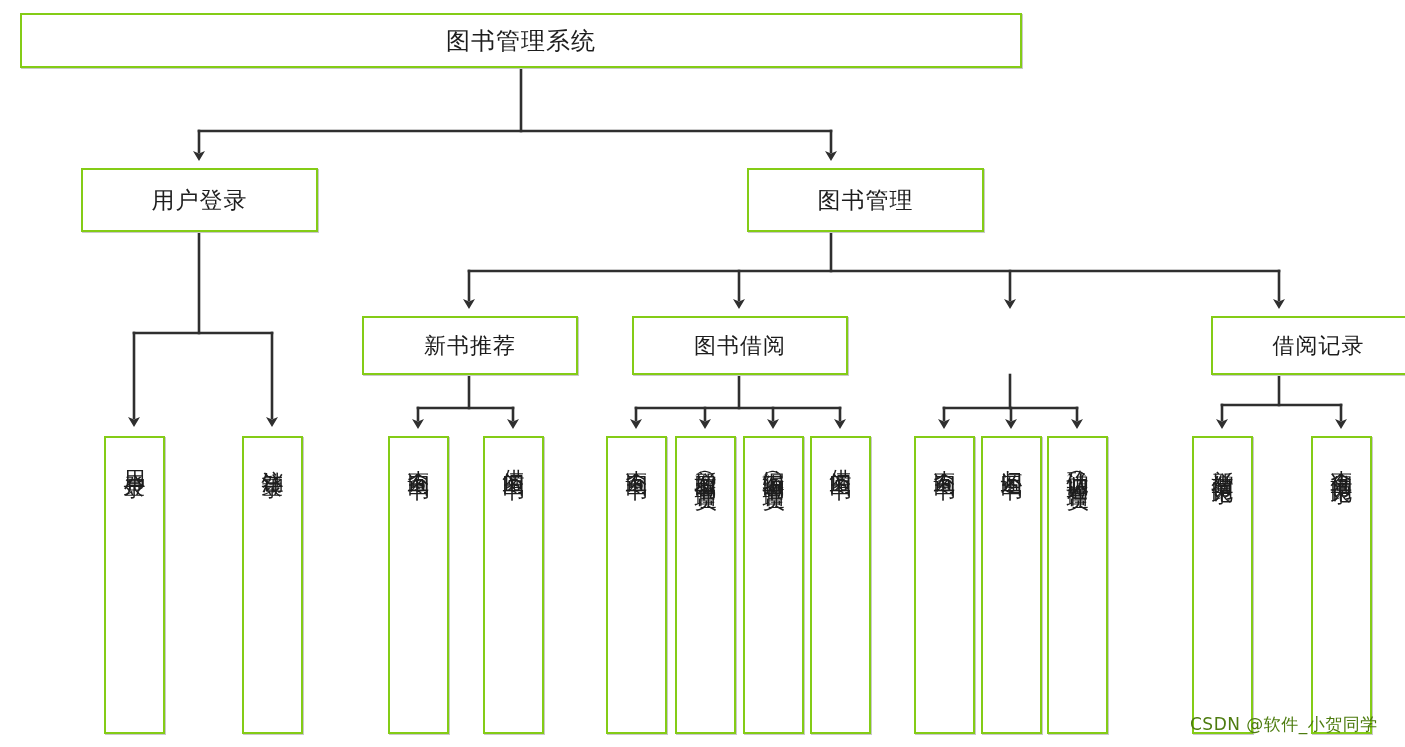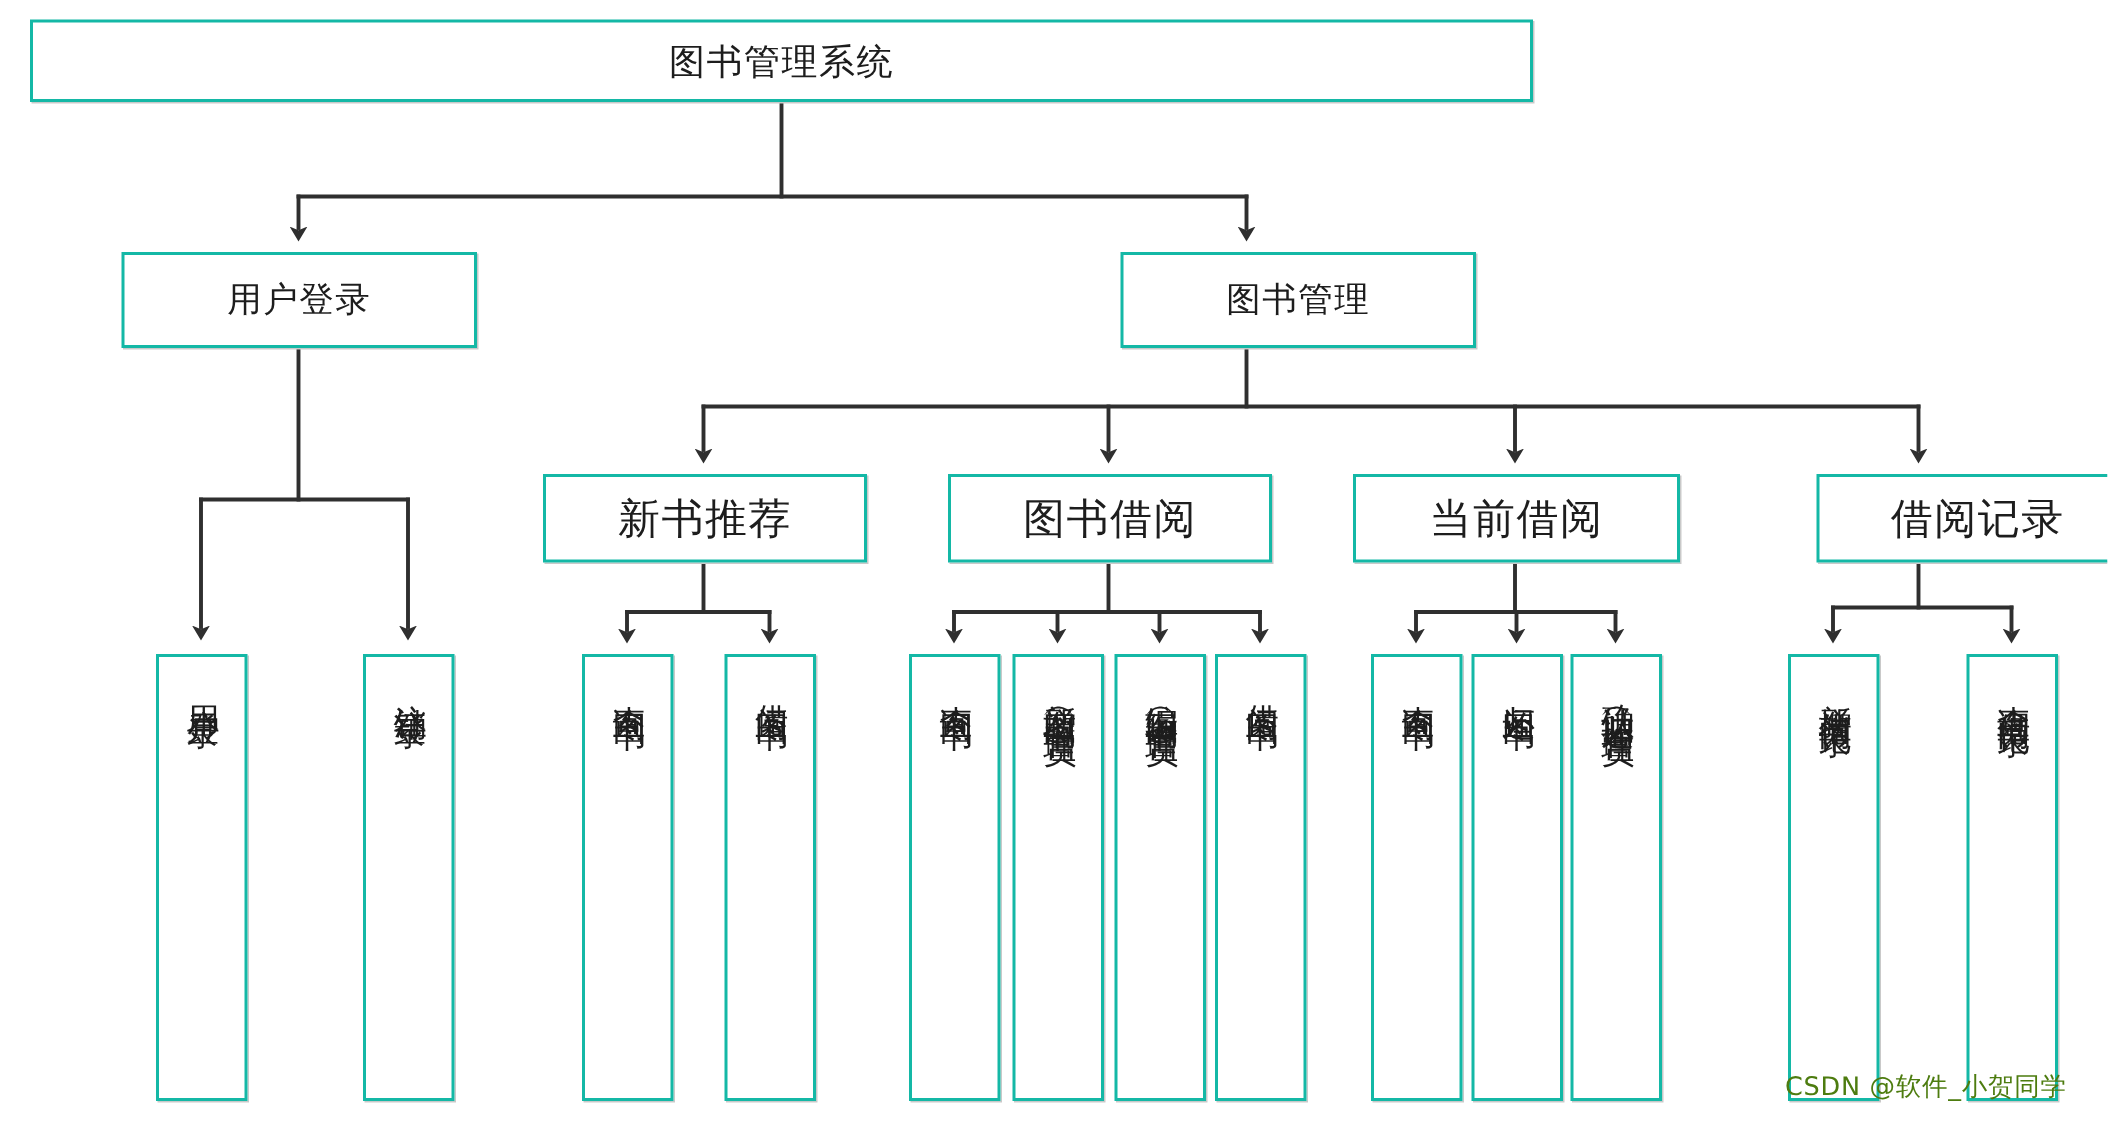--- a/index.html
+++ b/index.html
@@ -22,21 +22,21 @@
     position: absolute;
     left: 0;
     top: 0;
     width: 1405px;
     height: 747px;
     pointer-events: none;
   }
   .node {
     position: absolute;
     box-sizing: border-box;
-    border: 2px solid #14b8a6;
+    border: 2px solid #84cc16;
     background: #ffffff;
     display: flex;
     align-items: center;
     justify-content: center;
     color: #1d1d1d;
     letter-spacing: 1px;
   }
   .node.shadow {
     box-shadow: 1px 1px 0 0 #c9c9c9;
   }
@@ -45,21 +45,21 @@
     text-align: center;
     white-space: pre-line;
     line-height: 1.25;
   }
   
   .node.horiz .cap {
     writing-mode: horizontal-tb;
   }
   .node.root .cap { font-size: 24px; }
   .node.lvl2 .cap { font-size: 23px; }
-  .node.lvl3 .cap { font-size: 28px; }
+  .node.lvl3 .cap { font-size: 22px; }
   
   .node.leaf {
     align-items: flex-start;
     justify-content: center;
     padding-top: 14px;
   }
   .node.leaf .cap {
     writing-mode: vertical-rl;
     text-orientation: upright;
     font-size: 22px;
@@ -142,23 +142,20 @@
   <div class="node horiz lvl2 shadow" style="left:712px; top:168px; width:237px; height:64px;margin-left:35px;">
     <span class="cap">图书管理</span>
   </div>
 
   <div class="node horiz lvl3 shadow" style="left:362px; top:316px; width:216px; height:59px;">
     <span class="cap">新书推荐</span>
   </div>
   <div class="node horiz lvl3 shadow" style="left:632px; top:316px; width:216px; height:59px;">
     <span class="cap">图书借阅</span>
   </div>
-  <div class="node horiz lvl3 shadow" style="left:902px; top:316px; width:218px; height:59px;">
-    <span class="cap">当前借阅</span>
-  </div>
   <div class="node horiz lvl3 shadow" style="left:1172px; top:316px; width:215px; height:59px;margin-left:39px;">
     <span class="cap">借阅记录</span>
   </div>
 
   <div class="node leaf shadow" style="left:104px; top:436px; width:61px; height:298px;">
     <span class="cap">用户登录</span>
   </div>
   <div class="node leaf shadow" style="left:242px; top:436px; width:61px; height:298px;">
     <span class="cap">注销登录</span>
   </div>

